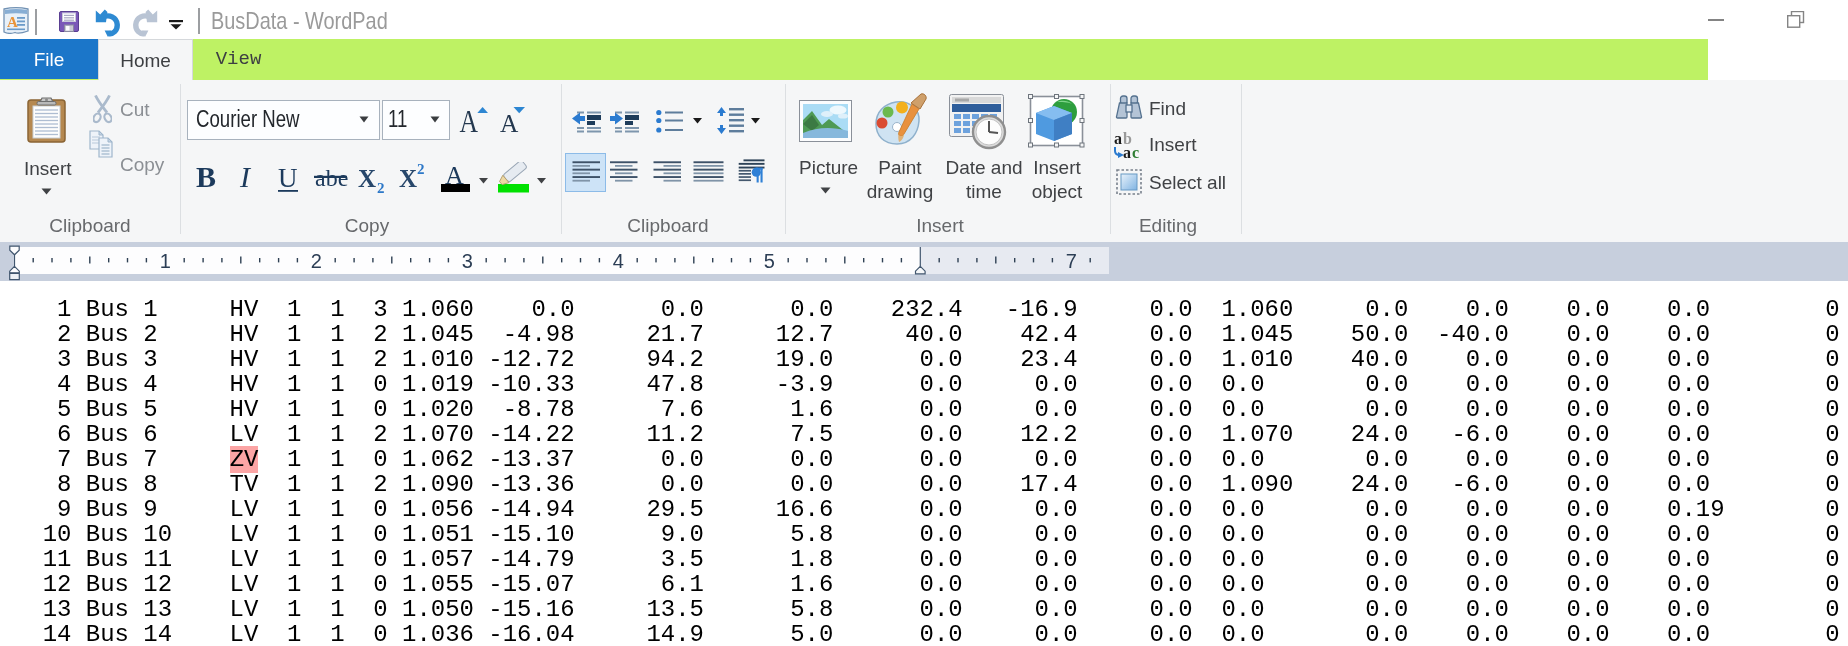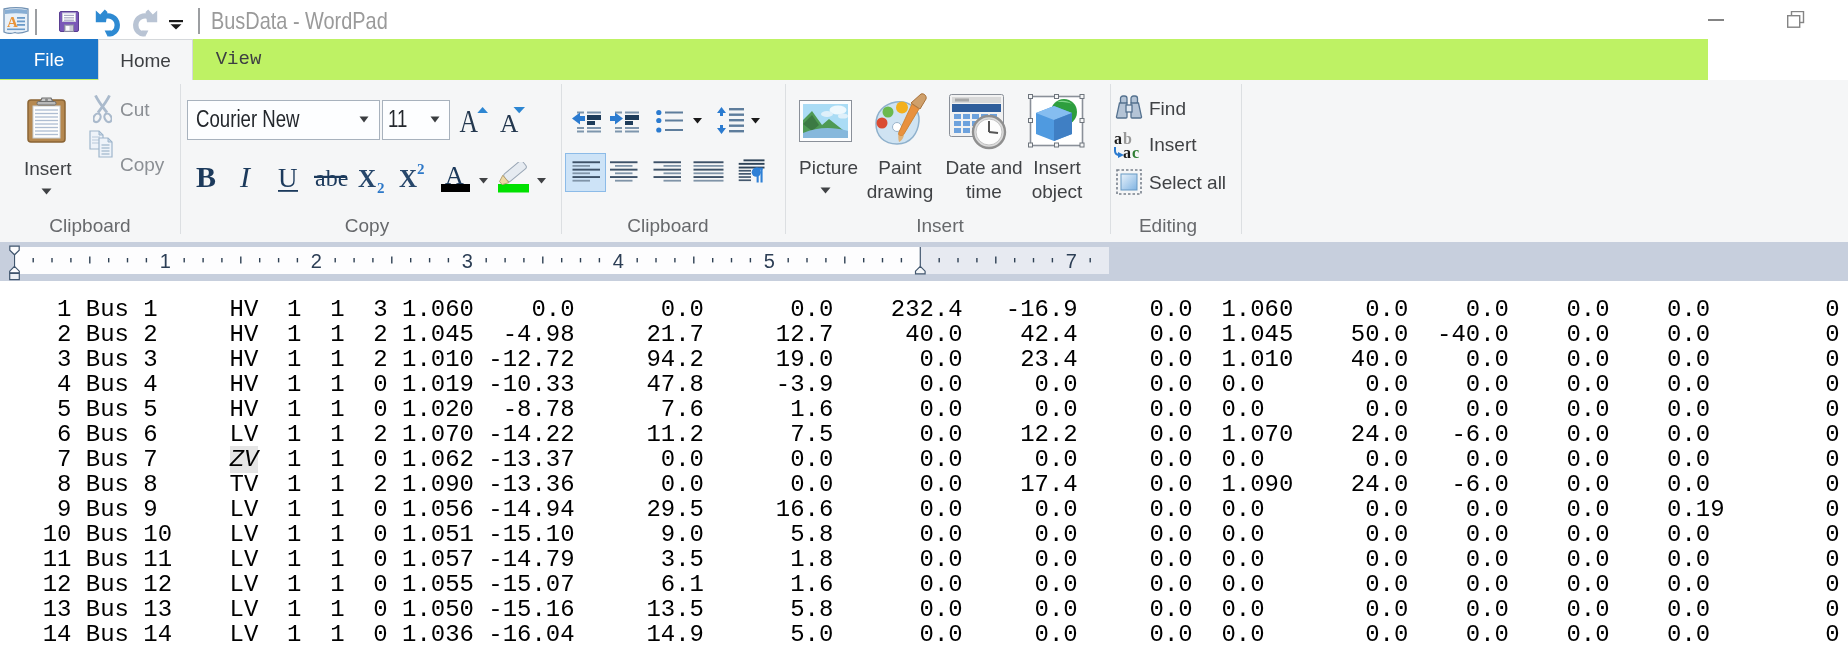--- a/index.html
+++ b/index.html
@@ -33,21 +33,21 @@
 
 
 #rulerrow { position:absolute; left:0; top:242px; width:1848px; height:39px; background:#c7cfdd; }
 #ruler-white { position:absolute; left:15px; top:4.5px; width:906px; height:27px; background:#fdfdfe; }
 #ruler-gray { position:absolute; left:921px; top:4.5px; width:188px; height:27px; background:#e7eaf1; }
 
 
 #doc { position:absolute; left:0; top:281px; width:1848px; height:365px; background:#fff;padding-left:27px; }
 #doc pre { font-family:"Liberation Mono", monospace; font-size:23.96px; line-height:25px;
   color:#000; position:absolute; left:14px; top:15.5px; white-space:pre; }
-.hl { background:#e5e5e5;font-style:italic; }
+.hl { background:#fca5a5; }
 </style>
 </head>
 <body>
 <div id="win">
 
   <div id="titlebar">
     <svg class="abs" style="left:3px;top:7px" width="26" height="27" viewBox="0 0 26 27">
       <path d="M 1 2 C 8 0.5 18 0.5 25 2 L 25 24 C 18 26.5 14 26.5 12 25.5 C 9 26.5 4 26.5 1 25 Z" fill="#e8f0f8" stroke="#7292b4" stroke-width="1.3"></path>
       <path d="M 2 3 C 9 1.8 17 1.8 24 3 L 24 7 C 17 6 9 6 2 7 Z" fill="#88aed4"></path>
       <text x="4" y="20" font-size="15" font-weight="bold" fill="#e8943a" font-family="Liberation Serif">A</text>

